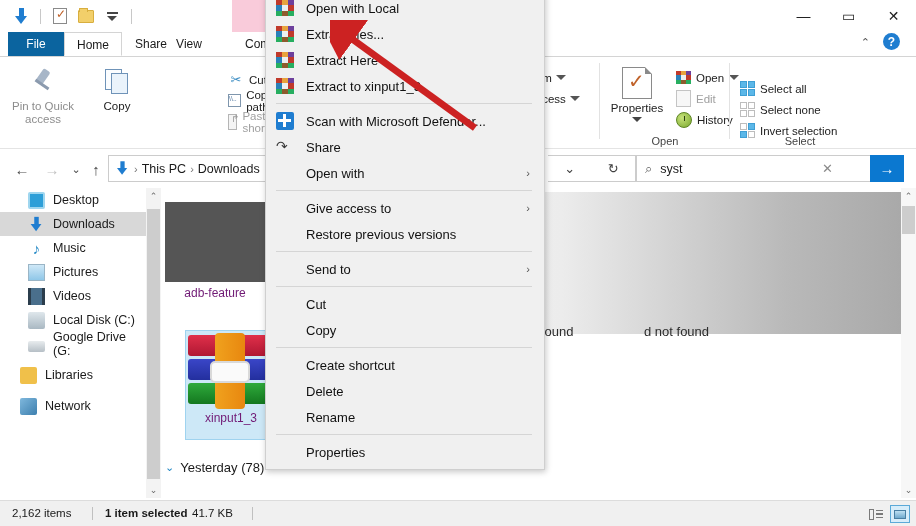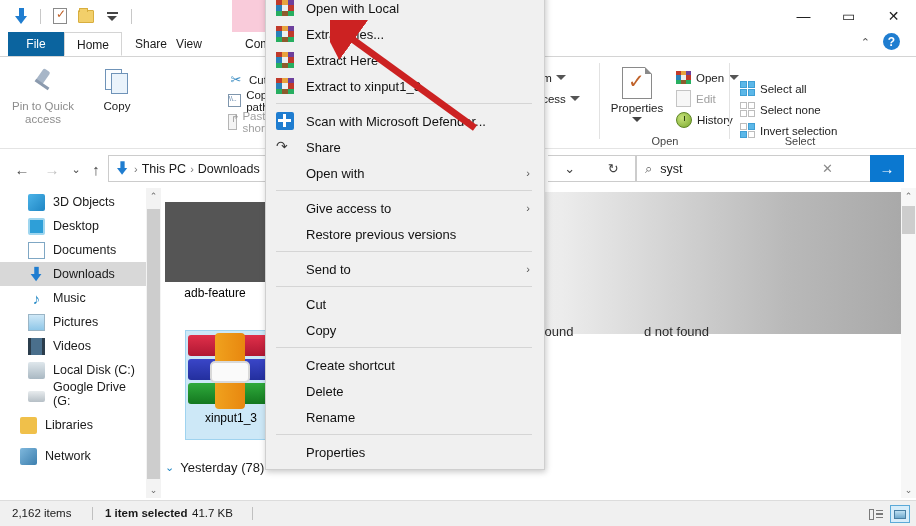--- a/index.html
+++ b/index.html
@@ -118,21 +118,21 @@
   .nico { width:17px; height:17px; flex:0 0 17px; position:relative; }
 
   .scrollv { position:absolute; left:146px; top:188px; width:15px; height:310px; background:#f3f3f3; }
   .scrollv .arw { height:16px; text-align:center; font-size:9px; color:#666; line-height:16px; }
   .scrollv .thumb { position:absolute; left:1px; top:21px; width:13px; height:270px; background:#cdcdcd; }
 
   
   .fileview { position:absolute; left:161px; top:188px; width:740px; height:310px; background:#fff; overflow:hidden;}
   .thumbcell { position:absolute; width:100px; }
   .thumb-img { width:100px; height:80px; background:#555; }
-  .thumb-label { text-align:center; font-size:12px; margin-top:4px; color:#000000; }
+  .thumb-label { text-align:center; font-size:12px; margin-top:4px; color:#701a75; }
   .sel-tile { background:#cde8f7; border:1px solid #9fd3ef; }
   .chk { position:absolute; left:5px; top:5px; width:15px;height:15px;background:#fff;border:1px solid #4a4a4a;
          display:flex;align-items:center;justify-content:center;font-size:11px;color:#222;}
   .rar-art{ width:86px;height:72px;position:relative;margin:4px auto 0; }
   .rar-book{position:absolute;left:0;width:86px;height:21px;border-radius:3px;}
   .rar-book.r1{top:0;background:linear-gradient(#e0304a,#b01733);}
   .rar-book.r2{top:24px;background:linear-gradient(#3a46c8,#232f9e);}
   .rar-book.r3{top:48px;background:linear-gradient(#2faa3c,#14781f);}
   .rar-belt{position:absolute;left:27px;top:-2px;width:30px;height:76px;background:linear-gradient(90deg,#f0a21e,#e8870f);border-radius:4px;}
   .rar-buckle{position:absolute;left:22px;top:26px;width:40px;height:22px;background:#fafafa;border:2px solid #d9d9d9;border-radius:5px;}
@@ -351,31 +351,23 @@
 
     <div class="searchbox">
       <span style="font-size:13px;color:#5a5a5a;">⌕</span>
       <span style="font-size:12.5px;">syst</span>
       <span style="position:absolute;right:42px;color:#8a8a8a;font-size:13px;">✕</span>
     </div>
     <div class="searchgo">→</div>
   </div>
 
   <div class="navpane">
-    <div class="navitem" style="margin-top:2px;">
-      <span class="nico" style="background:linear-gradient(135deg,#4bb3e8,#1f86c4);border-radius:2px;"></span>
-      <span>3D Objects</span>
-    </div>
     <div class="navitem">
       <span class="nico" style="background:#2e9fd8;border:2px solid #9fd6ef;border-radius:2px;"></span>
       <span>Desktop</span>
-    </div>
-    <div class="navitem">
-      <span class="nico" style="background:#fff;border:1px solid #7fa7c4;"></span>
-      <span>Documents</span>
     </div>
     <div class="navitem sel">
       <span class="nico" style="position:relative;">
         <span class="ico-down-arrow" style="position:absolute;left:1px;top:0;transform:scale(.9);"></span>
       </span>
       <span>Downloads</span>
     </div>
     <div class="navitem">
       <span class="nico" style="color:#1f86c4;font-size:15px;text-align:center;line-height:17px;">♪</span>
       <span>Music</span>

